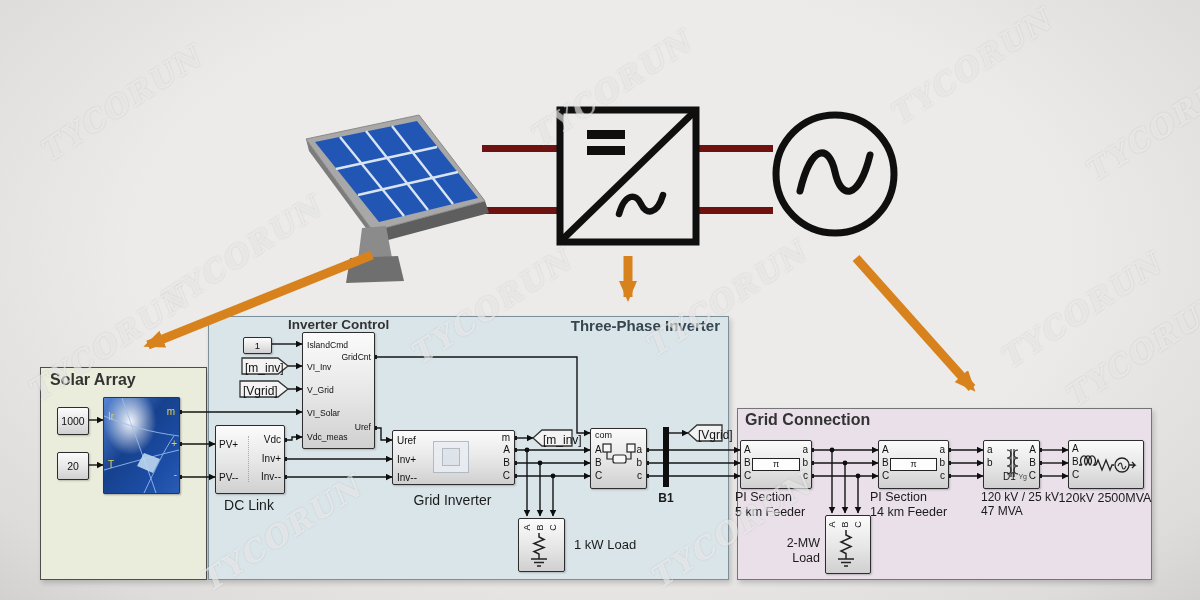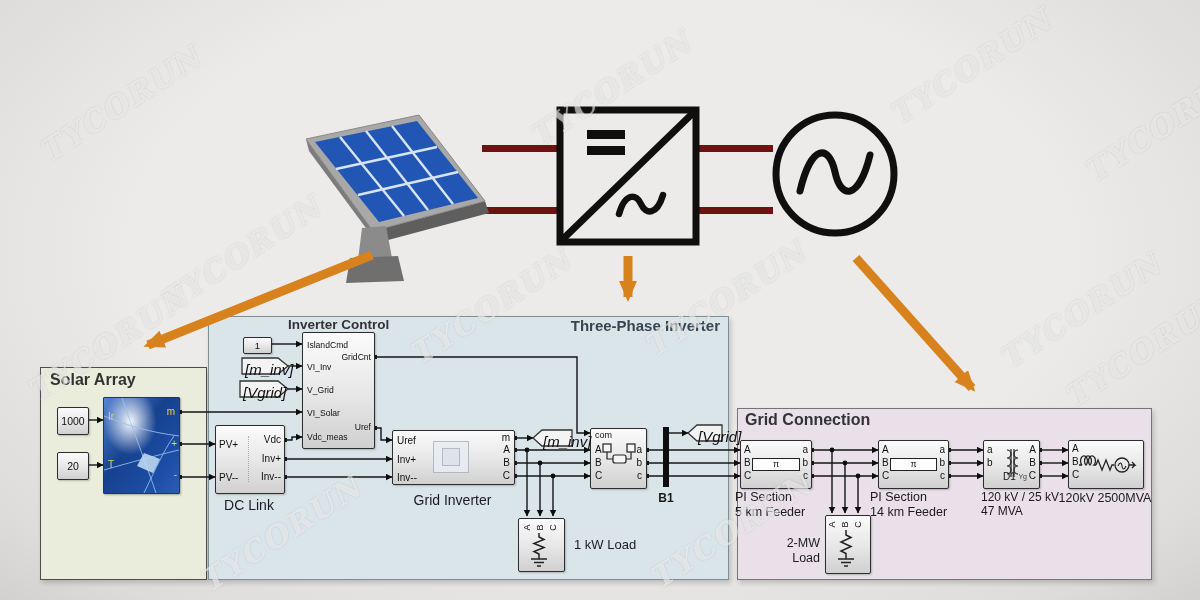--- a/index.html
+++ b/index.html
@@ -8,21 +8,21 @@
          background:radial-gradient(ellipse at 50% 42%, #ecebe9 55%, #dddcda 88%, #d2d1cf 100%);}
   .abs{position:absolute;}
   .panel{position:absolute;box-shadow:2px 3px 5px rgba(0,0,0,.18);}
   .blk{position:absolute;background:linear-gradient(180deg,#fbfbfb 0%,#e6e6e6 55%,#d0d0d0 100%);
        border:1.4px solid #2d2d2d;border-radius:2px;box-shadow:1px 1px 2px rgba(0,0,0,.22);}
   .lbl{position:absolute;font-size:10px;line-height:1;color:#101010;white-space:nowrap;}
   .lbl8{font-size:8.6px;}
   .cap{position:absolute;font-size:14px;color:#1b1b1b;white-space:nowrap;}
   .cap2{position:absolute;font-size:12.5px;color:#1b1b1b;line-height:15px;}
   .ptitle{position:absolute;font-weight:bold;color:#333;white-space:nowrap;}
-  .tagtxt{position:absolute;font-size:15px;color:#101010;white-space:nowrap;z-index:4;font-style:italic;}
+  .tagtxt{position:absolute;font-size:12px;color:#101010;white-space:nowrap;z-index:4;}
   .consttxt{position:absolute;text-align:center;color:#101010;}
   .rot{display:inline-block;transform:rotate(-90deg);transform-origin:center;}
   .wm{position:absolute;z-index:6;font-family:"DejaVu Serif",serif;font-style:italic;font-weight:bold;
       font-size:30px;letter-spacing:2px;color:rgba(255,255,255,.52);
       text-shadow:0 0 2px rgba(140,140,140,.35);transform:rotate(-33deg);pointer-events:none;}
   svg{position:absolute;left:0;top:0;}
   #title{position:absolute;left:0;top:18px;width:1200px;text-align:center;
          font-size:49px;font-weight:bold;letter-spacing:-1px;color:#2b2b2f;z-index:3;}
 </style>
 </head>

